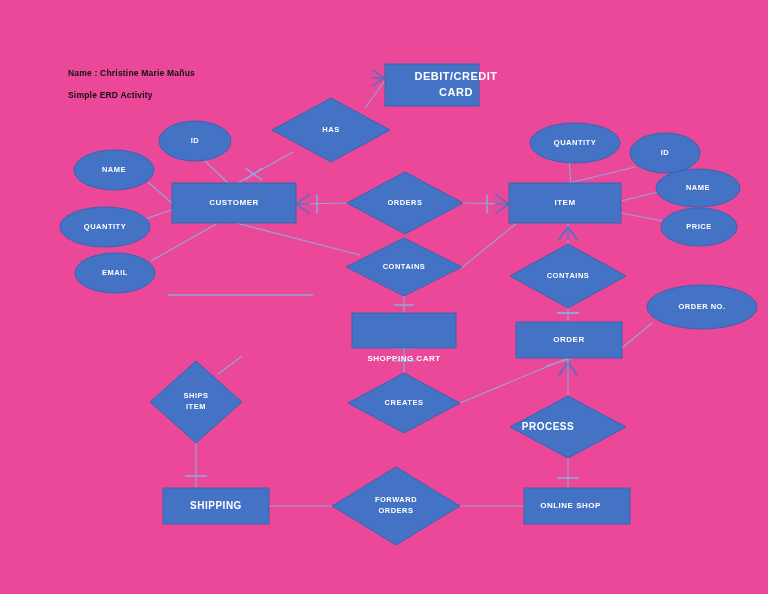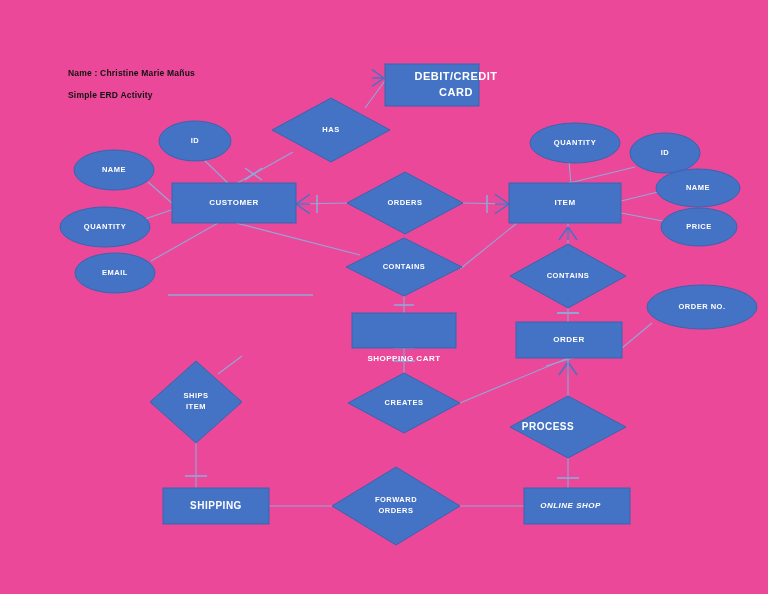--- a/index.html
+++ b/index.html
@@ -141,21 +141,21 @@
   </svg>
 
   <div id="label-layer">
       <div class="shape-label" style="left: 172px; top: 183px; width: 124px; height: 40px; color: rgb(255, 255, 255); font-size: 8px; text-align: center;">CUSTOMER</div>
       <div class="shape-label" style="left: 385px; top: 64px; width: 94px; height: 42px; color: rgb(255, 255, 255); font-size: 11px; padding-left: 24px;">DEBIT/CREDIT
 CARD</div>
       <div class="shape-label" style="left: 509px; top: 183px; width: 112px; height: 40px; color: rgb(255, 255, 255); font-size: 8px;">ITEM</div>
       <div class="shape-label" style="left: 352px; top: 313px; width: 104px; height: 35px; color: rgb(255, 255, 255); font-size: 8px; margin-top: 28px;">SHOPPING CART</div>
       <div class="shape-label" style="left: 516px; top: 322px; width: 106px; height: 36px; color: rgb(255, 255, 255); font-size: 8px;">ORDER</div>
       <div class="shape-label" style="left: 163px; top: 488px; width: 106px; height: 36px; color: rgb(255, 255, 255); font-size: 10px;">SHIPPING</div>
-      <div class="shape-label" style="left: 524px; top: 488px; width: 93px; height: 36px; color: rgb(255, 255, 255); font-size: 8px; font-style: italic;">ONLINE SHOP</div>
+      <div class="shape-label" style="left: 524px; top: 488px; width: 93px; height: 36px; color: rgb(255, 255, 255); font-size: 8px;">ONLINE SHOP</div>
       <div class="shape-label" style="left: 159px; top: 121px; width: 72px; height: 40px; color: rgb(255, 255, 255); font-size: 7.5px;">ID</div>
       <div class="shape-label" style="left: 74px; top: 150px; width: 80px; height: 40px; color: rgb(255, 255, 255); font-size: 7.5px;">NAME</div>
       <div class="shape-label" style="left: 60px; top: 207px; width: 90px; height: 40px; color: rgb(255, 255, 255); font-size: 7.5px;">QUANTITY</div>
       <div class="shape-label" style="left: 75px; top: 253px; width: 80px; height: 40px; color: rgb(255, 255, 255); font-size: 7.5px;">EMAIL</div>
       <div class="shape-label" style="left: 530px; top: 123px; width: 90px; height: 40px; color: rgb(255, 255, 255); font-size: 7.5px;">QUANTITY</div>
       <div class="shape-label" style="left: 630px; top: 133px; width: 70px; height: 40px; color: rgb(255, 255, 255); font-size: 7.5px;">ID</div>
       <div class="shape-label" style="left: 656px; top: 169px; width: 84px; height: 38px; color: rgb(255, 255, 255); font-size: 7.5px;">NAME</div>
       <div class="shape-label" style="left: 661px; top: 208px; width: 76px; height: 38px; color: rgb(255, 255, 255); font-size: 7.5px;">PRICE</div>
       <div class="shape-label" style="left: 647px; top: 285px; width: 110px; height: 44px; color: rgb(255, 255, 255); font-size: 7.5px;">ORDER NO.</div>
       <div class="shape-label" style="left: 272px; top: 98px; width: 118px; height: 64px; color: rgb(255, 255, 255); font-size: 7.5px;">HAS</div>

